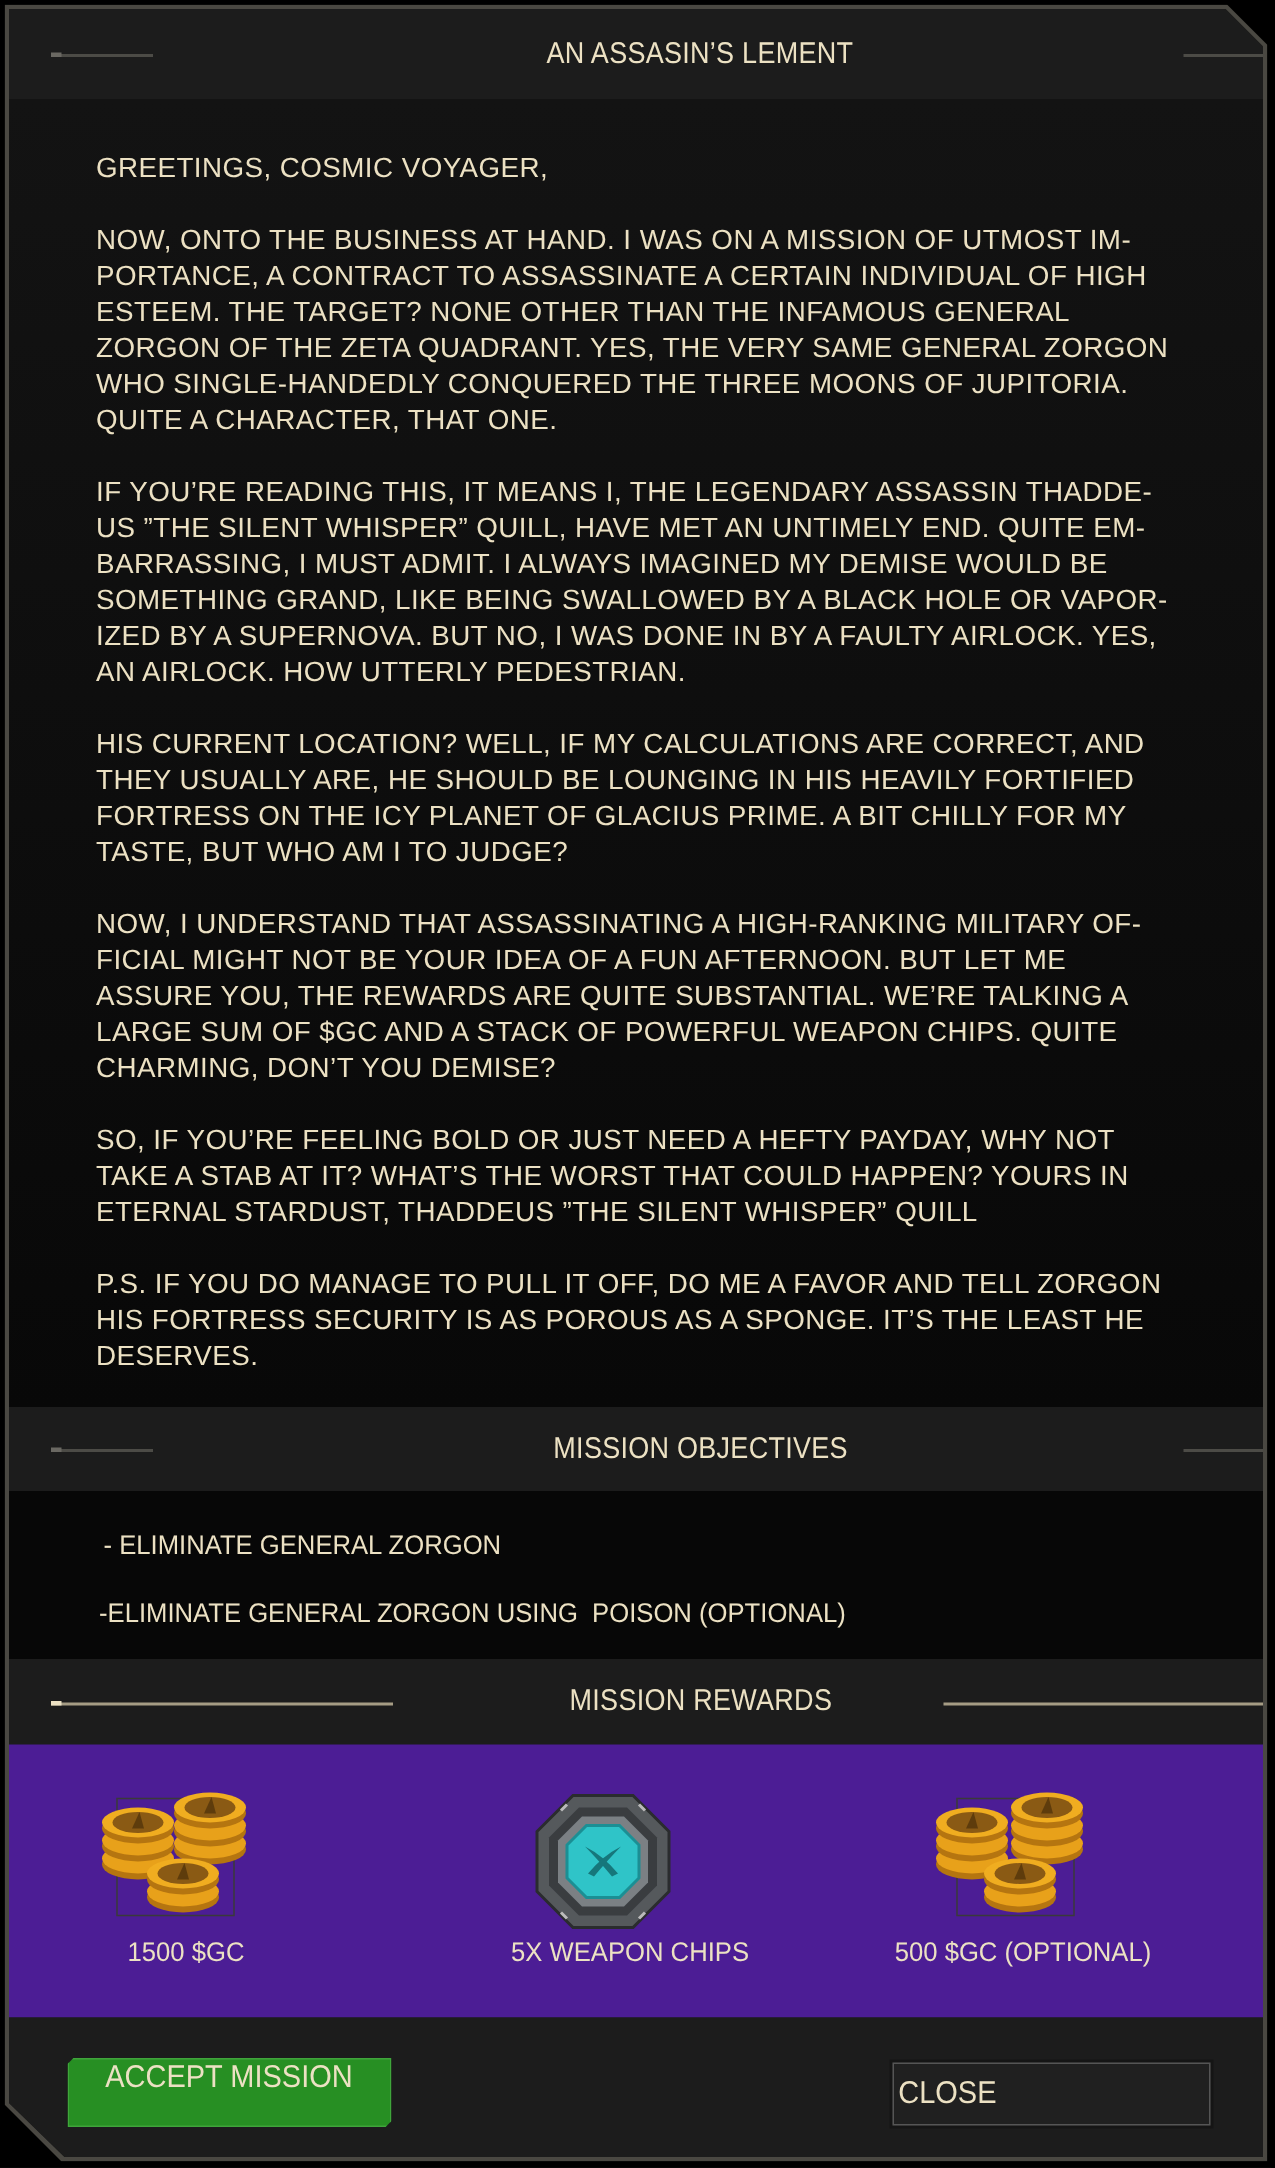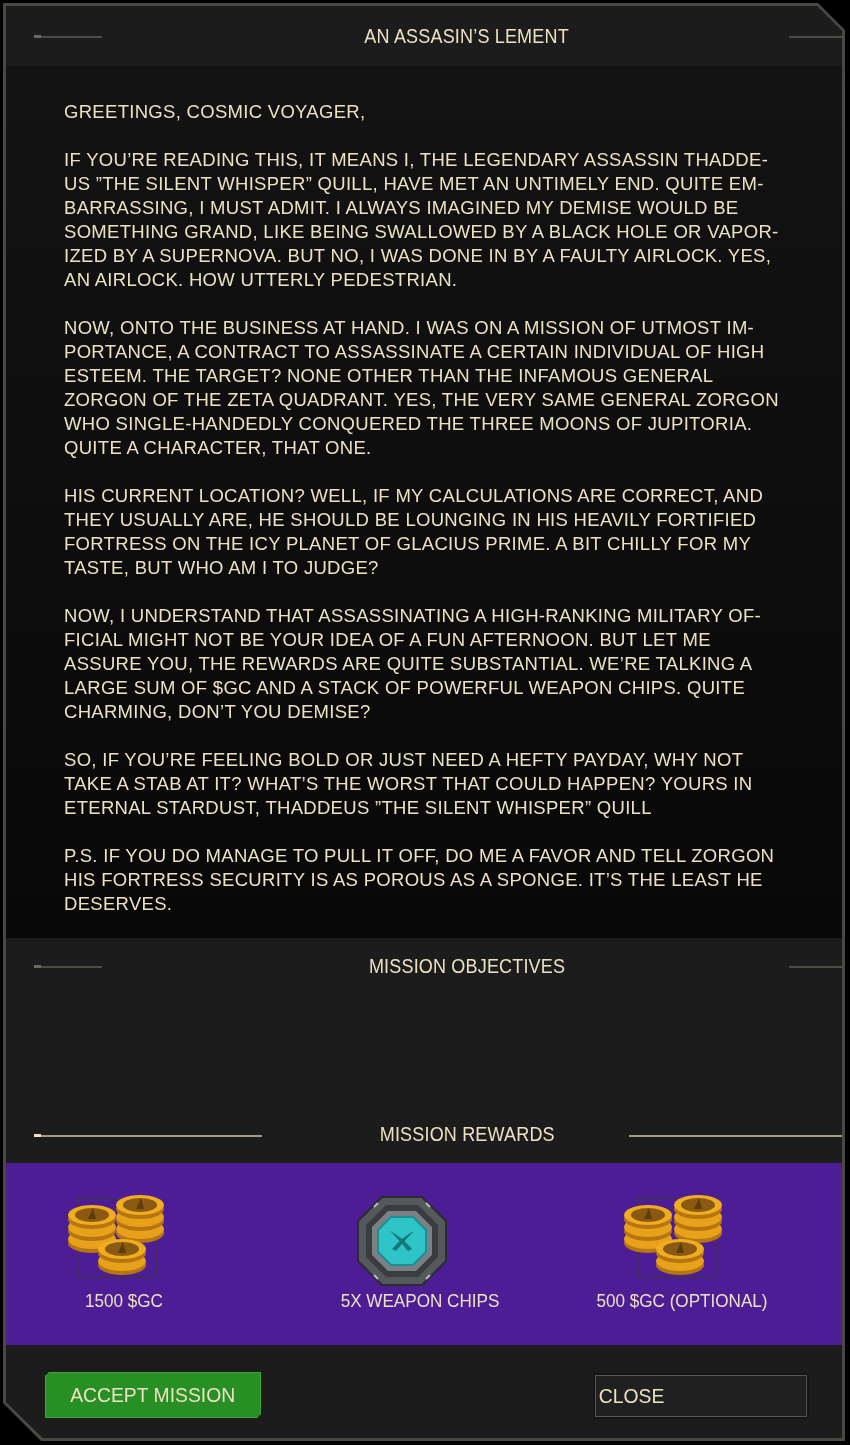--- a/index.html
+++ b/index.html
@@ -35,21 +35,21 @@
   .objectives .obj { position:absolute; left:63px; font-size:18px; transform-origin:left; transform:scaleX(0.95); white-space:pre; }
 
   .rewards-body { position:absolute; left:0; top:1157px; width:836px; height:182px; background:#4c1d95; }
   .reward { position:absolute; top:0; width:260px; text-align:center; }
   .reward .icon { position:absolute; top:25px; }
   .reward .label { position:absolute; top:128px; width:100%; font-size:18px; transform:scaleX(0.95); }
 
   .footer { position:absolute; left:0; top:1339px; width:836px; height:93px; background:#1c1c1c; }
   .btn-accept { position:absolute; left:39px; top:27px; width:216px; height:46px; background:#278f23;
                 border:1px solid #3fa53b; box-sizing:border-box; color:#ece1c3; font-size:21px;
-                display:flex; align-items:center; justify-content:center; cursor:pointer;
+                display:flex; align-items:flex-start; justify-content:center; cursor:pointer;
                 clip-path: polygon(4px 0, 100% 0, 100% calc(100% - 4px), calc(100% - 4px) 100%, 0 100%, 0 4px); }
   .btn-accept span { transform:scaleX(0.92); display:inline-block; }
   .btn-close { position:absolute; left:589px; top:30px; width:212px; height:42px; background:#202020;
                border:1px solid #555; box-sizing:border-box; color:#ece1c3; font-size:21px;
                display:flex; align-items:center; justify-content:flex-start; cursor:pointer;
                box-shadow:0 0 0 2px #151515; }
   .btn-close span { transform:scaleX(0.92); display:inline-block; }
 </style>
 </head>
 <body>
@@ -59,32 +59,32 @@
 
     <div class="hdr" style="top:0;height:60px;">
       <div class="line l"></div>
       <div class="title">AN ASSASIN’S LEMENT</div>
       <div class="line r"></div>
     </div>
 
     <div class="letter">
       <div class="text">
         <p>GREETINGS, COSMIC VOYAGER,</p>
+        <p>NOW, ONTO THE BUSINESS AT HAND. I WAS ON A MISSION OF UTMOST IM-
+PORTANCE, A CONTRACT TO ASSASSINATE A CERTAIN INDIVIDUAL OF HIGH
+ESTEEM. THE TARGET? NONE OTHER THAN THE INFAMOUS GENERAL
+ZORGON OF THE ZETA QUADRANT. YES, THE VERY SAME GENERAL ZORGON
+WHO SINGLE-HANDEDLY CONQUERED THE THREE MOONS OF JUPITORIA.
+QUITE A CHARACTER, THAT ONE.</p>
         <p>IF YOU’RE READING THIS, IT MEANS I, THE LEGENDARY ASSASSIN THADDE-
 US ”THE SILENT WHISPER” QUILL, HAVE MET AN UNTIMELY END. QUITE EM-
 BARRASSING, I MUST ADMIT. I ALWAYS IMAGINED MY DEMISE WOULD BE
 SOMETHING GRAND, LIKE BEING SWALLOWED BY A BLACK HOLE OR VAPOR-
 IZED BY A SUPERNOVA. BUT NO, I WAS DONE IN BY A FAULTY AIRLOCK. YES,
 AN AIRLOCK. HOW UTTERLY PEDESTRIAN.</p>
-        <p>NOW, ONTO THE BUSINESS AT HAND. I WAS ON A MISSION OF UTMOST IM-
-PORTANCE, A CONTRACT TO ASSASSINATE A CERTAIN INDIVIDUAL OF HIGH
-ESTEEM. THE TARGET? NONE OTHER THAN THE INFAMOUS GENERAL
-ZORGON OF THE ZETA QUADRANT. YES, THE VERY SAME GENERAL ZORGON
-WHO SINGLE-HANDEDLY CONQUERED THE THREE MOONS OF JUPITORIA.
-QUITE A CHARACTER, THAT ONE.</p>
         <p>HIS CURRENT LOCATION? WELL, IF MY CALCULATIONS ARE CORRECT, AND
 THEY USUALLY ARE, HE SHOULD BE LOUNGING IN HIS HEAVILY FORTIFIED
 FORTRESS ON THE ICY PLANET OF GLACIUS PRIME. A BIT CHILLY FOR MY
 TASTE, BUT WHO AM I TO JUDGE?</p>
         <p>NOW, I UNDERSTAND THAT ASSASSINATING A HIGH-RANKING MILITARY OF-
 FICIAL MIGHT NOT BE YOUR IDEA OF A FUN AFTERNOON. BUT LET ME
 ASSURE YOU, THE REWARDS ARE QUITE SUBSTANTIAL. WE’RE TALKING A
 LARGE SUM OF $GC AND A STACK OF POWERFUL WEAPON CHIPS. QUITE
 CHARMING, DON’T YOU DEMISE?</p>
         <p>SO, IF YOU’RE FEELING BOLD OR JUST NEED A HEFTY PAYDAY, WHY NOT
@@ -95,20 +95,24 @@
 DESERVES.</p>
       </div>
     </div>
 
     <div class="hdr" style="top:932px;height:56px;">
       <div class="line l"></div>
       <div class="title">MISSION OBJECTIVES</div>
       <div class="line r"></div>
     </div>
 
+    <div class="objectives">
+      <div class="obj" style="top:26px;">- ELIMINATE GENERAL ZORGON</div>
+      <div class="obj" style="top:71px;left:60px;">-ELIMINATE GENERAL ZORGON USING  POISON (OPTIONAL)</div>
+    </div>
 
     <div class="hdr rewards" style="top:1100px;height:57px;">
       <div class="line l"></div>
       <div class="title">MISSION REWARDS</div>
       <div class="line r"></div>
     </div>
 
     <div class="rewards-body">
 
       <div class="reward" style="left:-12px;">

